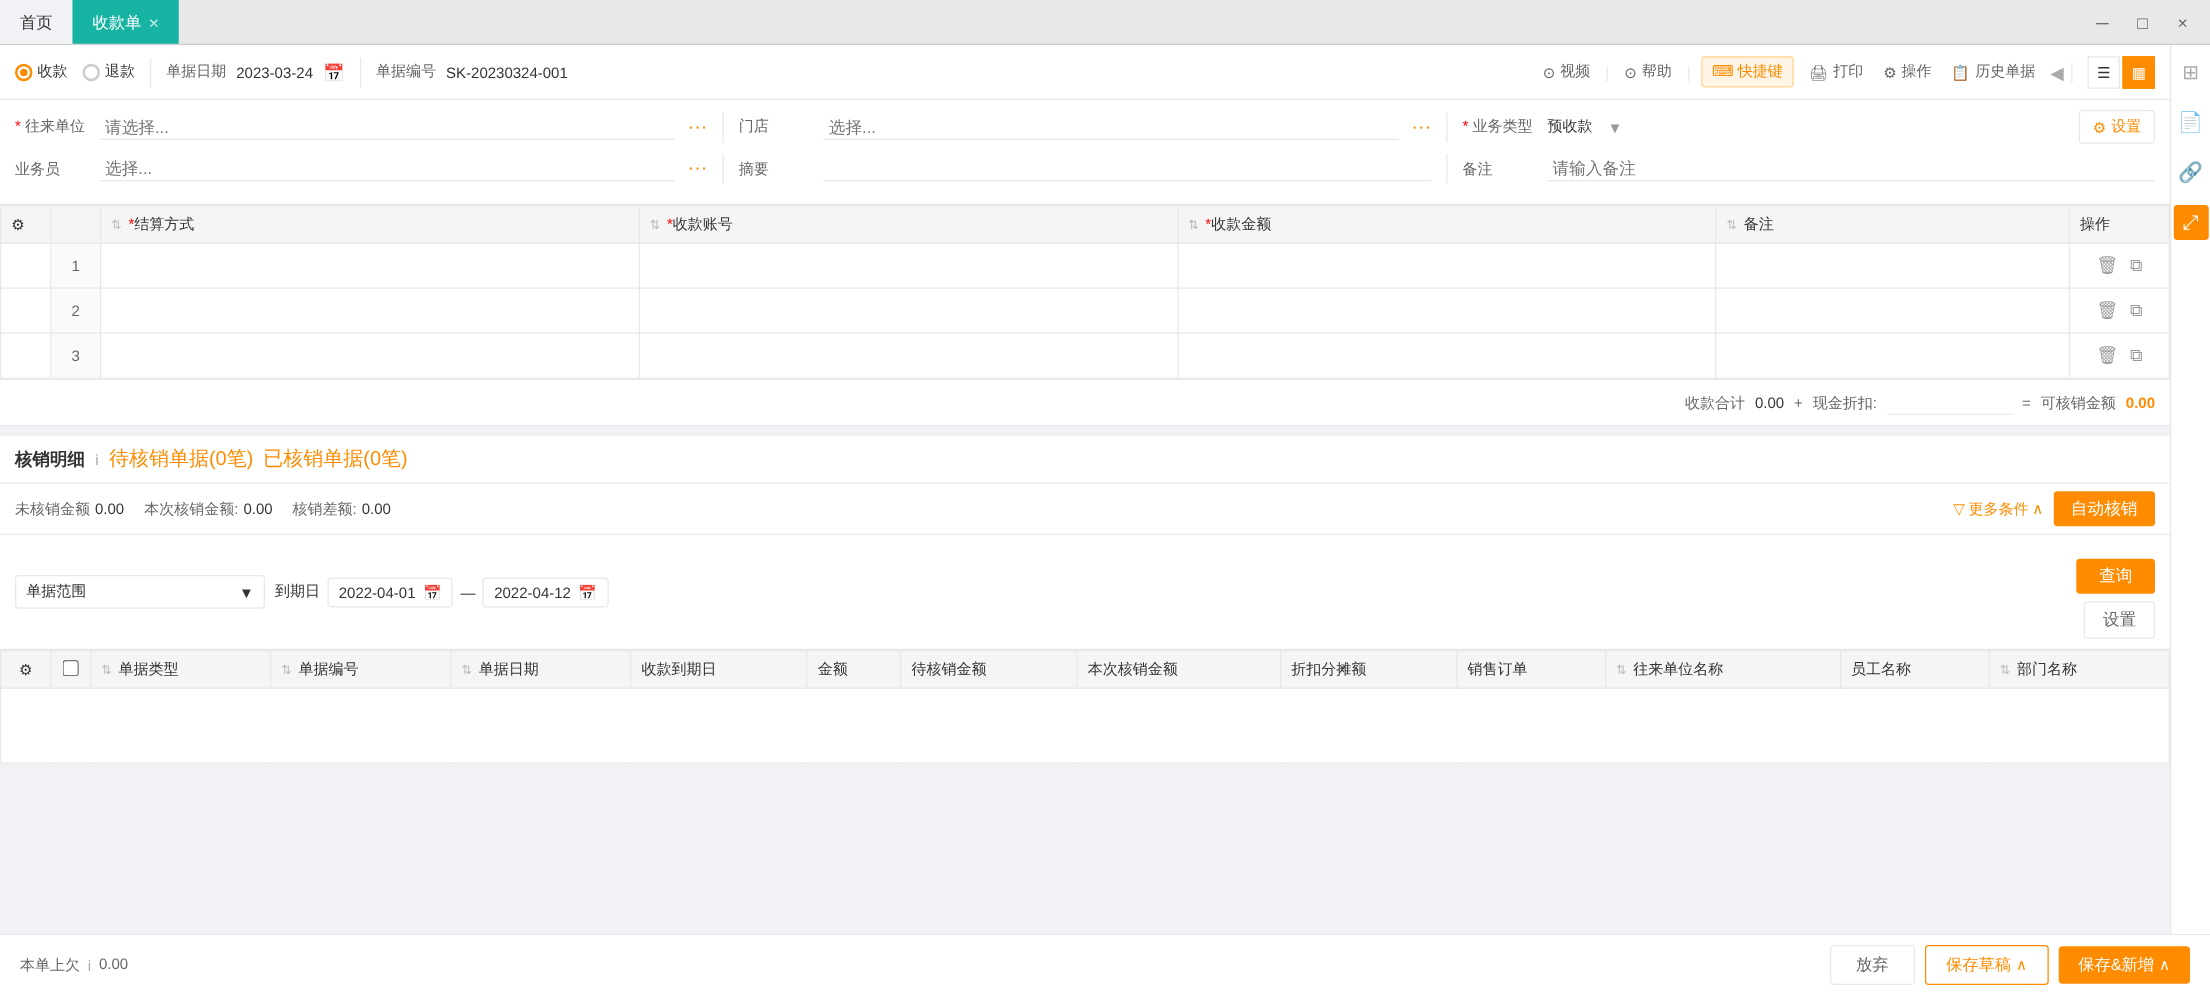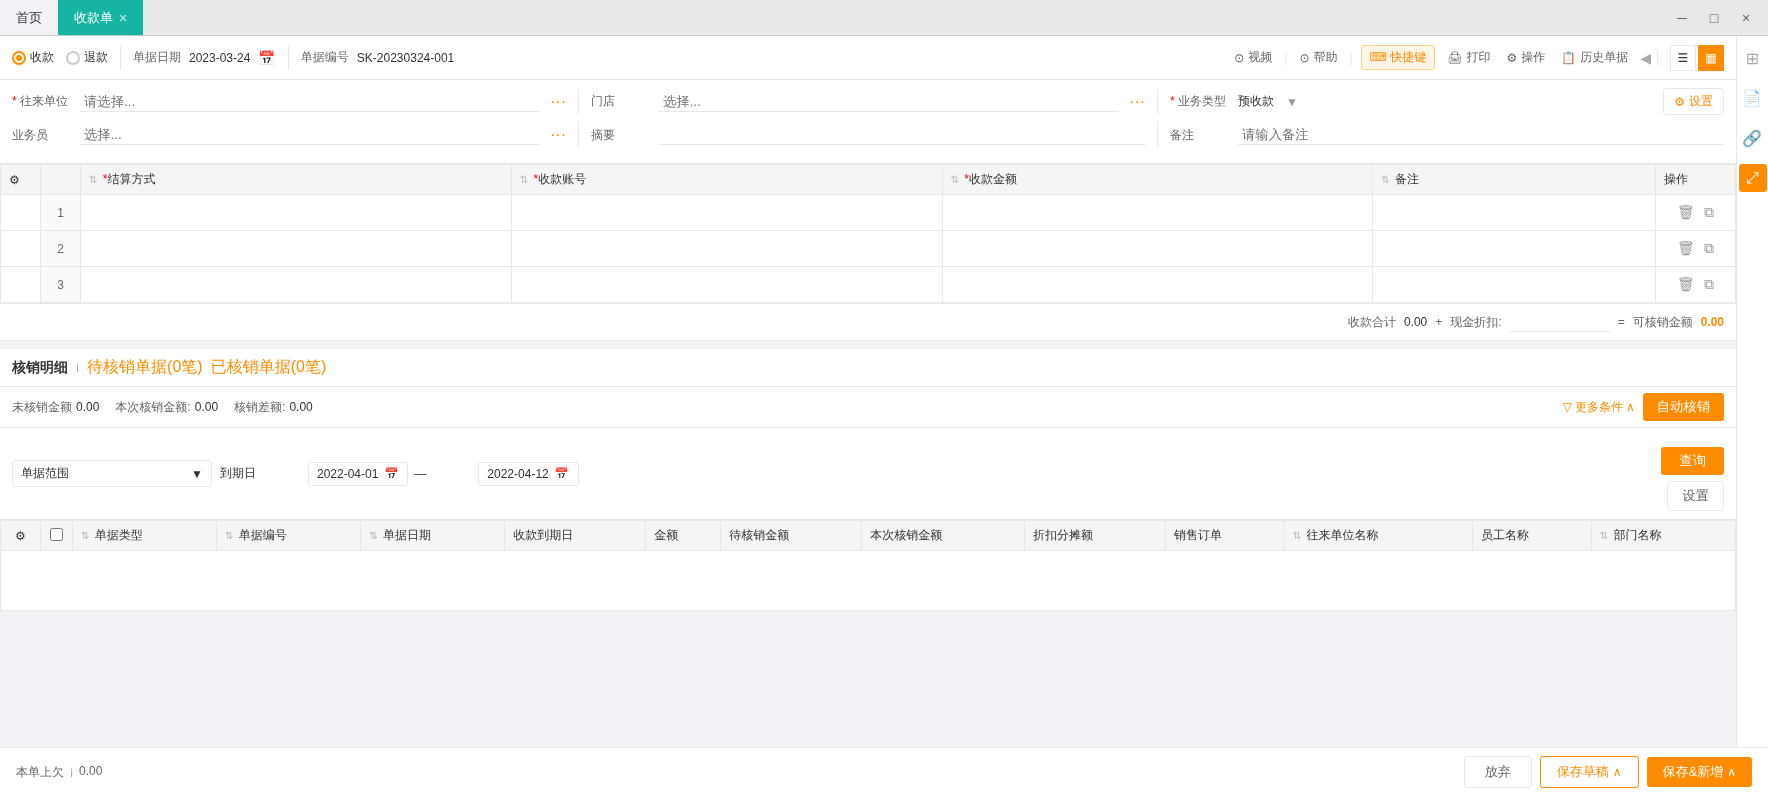--- a/index.html
+++ b/index.html
@@ -130,21 +130,21 @@
       gap: 8px; border-bottom: 1px solid #e8e8e8; flex-wrap: wrap;
     }
     .filter-select {
       display: flex; align-items: center; gap: 4px; border: 1px solid #e8e8e8;
       padding: 4px 8px; border-radius: 3px; cursor: pointer; min-width: 200px;
       justify-content: space-between; color: #333;
     }
     .filter-date { display: flex; align-items: center; gap: 6px; }
     .date-input {
       border: 1px solid #e8e8e8; padding: 4px 8px; border-radius: 3px;
-      color: #333; display: flex; align-items: center; gap: 6px; margin-left: 46px;
+      color: #333; display: flex; align-items: center; gap: 6px;
     }
     .query-btn {
       background: #ff8c00; color: #fff; border: none; padding: 5px 18px;
       border-radius: 3px; cursor: pointer; margin-left: auto; margin-top: 11px;
     }
     .set-btn {
       background: #fff; color: #666; border: 1px solid #e8e8e8; padding: 5px 14px;
       border-radius: 3px; cursor: pointer;
     }
     .filter-right { display: flex; flex-direction: column; gap: 6px; align-items: flex-end; margin-left: auto; }

